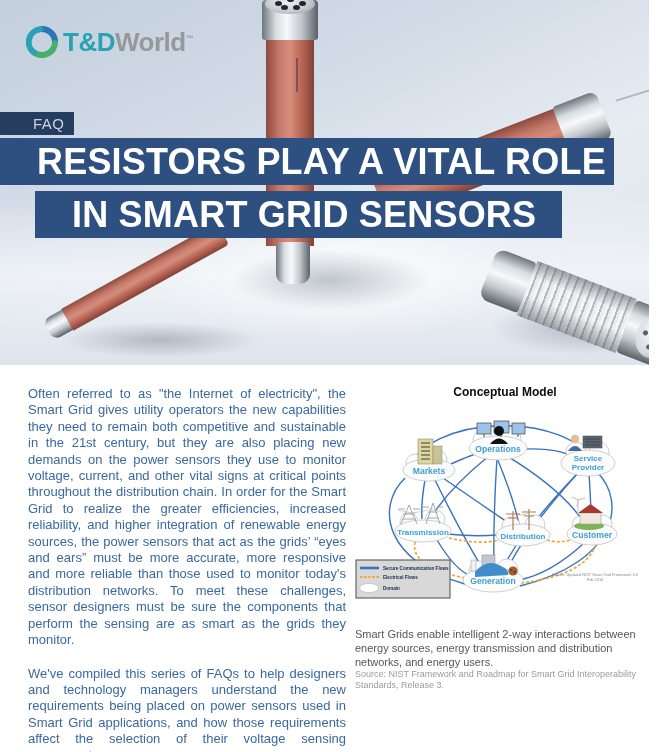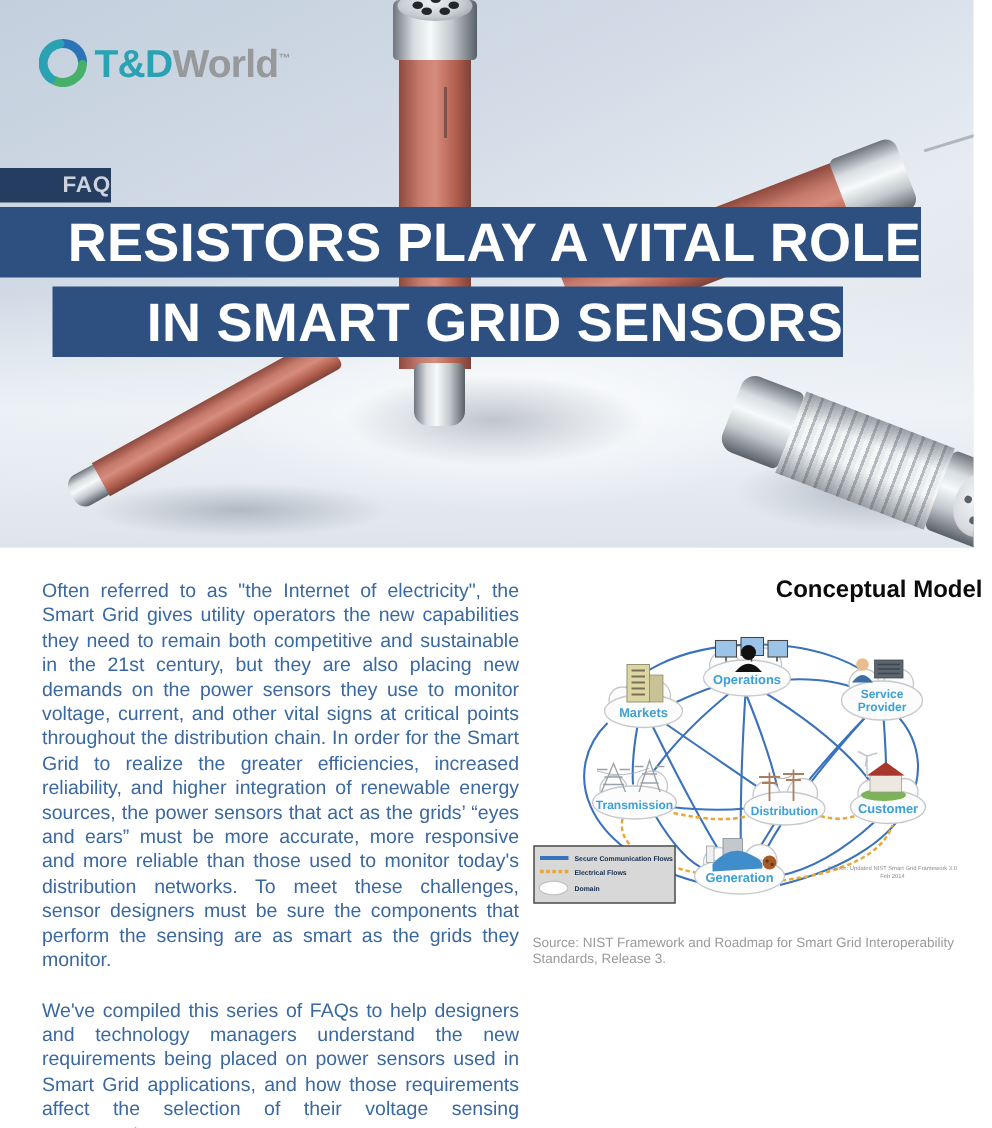--- a/index.html
+++ b/index.html
@@ -1,21 +1,21 @@
 <!DOCTYPE html>
 <html><head>
 <meta charset="utf-8">
 <style>
   * { margin:0; padding:0; box-sizing:border-box; }
   html,body { width:661px; height:752px; }
   body { font-family:"Liberation Sans", sans-serif; background:#ffffff; position:relative; overflow:hidden; }
 
   
   .hero { position:absolute; left:0; top:0; width:649px; height:365px; overflow:hidden;
-          background:linear-gradient(155deg,#c3cfdd 0%,#d3dce7 35%,#e7ecf2 62%,#dce3ea 100%);text-align:right; }
+          background:linear-gradient(155deg,#c3cfdd 0%,#d3dce7 35%,#e7ecf2 62%,#dce3ea 100%); }
   .floor { position:absolute; left:-40px; top:195px; width:760px; height:175px;
            background:linear-gradient(180deg, rgba(240,244,248,0) 0%, rgba(244,247,250,.75) 45%, #dde3eb 100%); }
   .sheen { position:absolute; left:150px; top:210px; width:380px; height:130px; border-radius:50%;
            background:radial-gradient(closest-side, rgba(255,255,255,.8), rgba(255,255,255,0)); }
   .shadow { position:absolute; border-radius:50%;
             background:radial-gradient(closest-side, rgba(96,108,126,.38), rgba(96,108,126,0)); }
 
   .rod { position:absolute; }
   .rod .body-salmon { position:absolute; top:0; bottom:0;
         background:linear-gradient(180deg,#8e4a3e 0%,#c5796a 28%,#d68d7d 50%,#b4604f 78%,#7e4238 100%); }
@@ -57,32 +57,32 @@
 
   
   .logo { position:absolute; left:26px; top:26px; display:flex; align-items:center; z-index:6; }
   .logo-text { font-size:26px; font-weight:bold; letter-spacing:-0.5px; margin-left:5px; }
   .logo-td { color:#2aa2b3; }
   .logo-world { color:#96989a; }
   .logo-tm { font-size:8px; color:#96989a; vertical-align:super; }
 
   
   .kicker { position:absolute; left:0; top:112px; width:74px; height:23px; background:#243d61; z-index:6;
-            color:#ccd3dc; font-size:15px; line-height:23px; padding-left:33px; letter-spacing:.5px;font-weight:bold; }
+            color:#ccd3dc; font-size:15px; line-height:23px; padding-left:33px; letter-spacing:.5px; }
   .tbar { position:absolute; left:0; background:#2e5080; z-index:6; height:47px; color:#ffffff;
           font-weight:bold; font-size:36px; line-height:47px; white-space:nowrap; padding-left:37px; letter-spacing:.2px; }
   .tbar1 { top:138px; width:614px; }
   .tbar2 { top:191px; width:527px;margin-left:35px; }
 
   
   .col-left { position:absolute; left:28px; top:386px; width:318px; }
   .col-left p { font-size:13px; line-height:16.4px; text-align:justify; color:#3a68a0; margin-bottom:17px; }
 
   .col-right { position:absolute; left:355px; top:385px; width:300px; }
-  .fig-title { text-align:right; font-weight:bold; font-size:16px; color:#0b0b0b; margin-bottom:3px; }
+  .fig-title { text-align:center; font-weight:bold; font-size:12px; color:#0b0b0b; margin-bottom:3px; }
   .fig-caption { margin-top:10px; font-size:11px; line-height:13.8px; color:#54565c; }
   .fig-source { font-size:9px; line-height:10.5px; color:#9a9b99; }
 
   svg text.cl { fill:#3da0d6; font-weight:bold; font-size:8.6px; text-anchor:middle; font-family:"Liberation Sans",sans-serif; }
   svg text.cl2 { fill:#3da0d6; font-weight:bold; font-size:8px; text-anchor:middle; font-family:"Liberation Sans",sans-serif; }
   svg text.lg { fill:#15294d; font-weight:bold; font-size:4.6px; font-family:"Liberation Sans",sans-serif; }
   svg text.src { fill:#8b8b8b; font-size:3.9px; text-anchor:middle; font-family:"Liberation Sans",sans-serif; }
   svg .cloud { fill:#fcfcfc; stroke:#c6c8ca; stroke-width:.9; }
 </style>
 </head>
@@ -281,14 +281,15 @@
       <line x1="5" y1="175" x2="24" y2="175" stroke="#e8a83a" stroke-width="2.2" stroke-dasharray="2.5,1.6"></line>
       <text class="lg" x="28" y="177">Electrical Flows</text>
       <ellipse cx="14" cy="186" rx="9.5" ry="4.6" fill="#ffffff" stroke="#c0c0c0" stroke-width=".8"></ellipse>
       <text class="lg" x="28" y="188">Domain</text>
     </g>
 
     <text class="src" x="240" y="174">Source:  Updated NIST Smart Grid Framework 3.0</text>
     <text class="src" x="240" y="179">Feb 2014</text>
   </svg>
 
+  <div class="fig-caption">Smart Grids enable intelligent 2-way interactions between energy sources, energy transmission and distribution networks, and energy users.</div>
   <div class="fig-source">Source: NIST Framework and Roadmap for Smart Grid Interoperability Standards, Release 3.</div>
 </div>
 
 </body></html>

